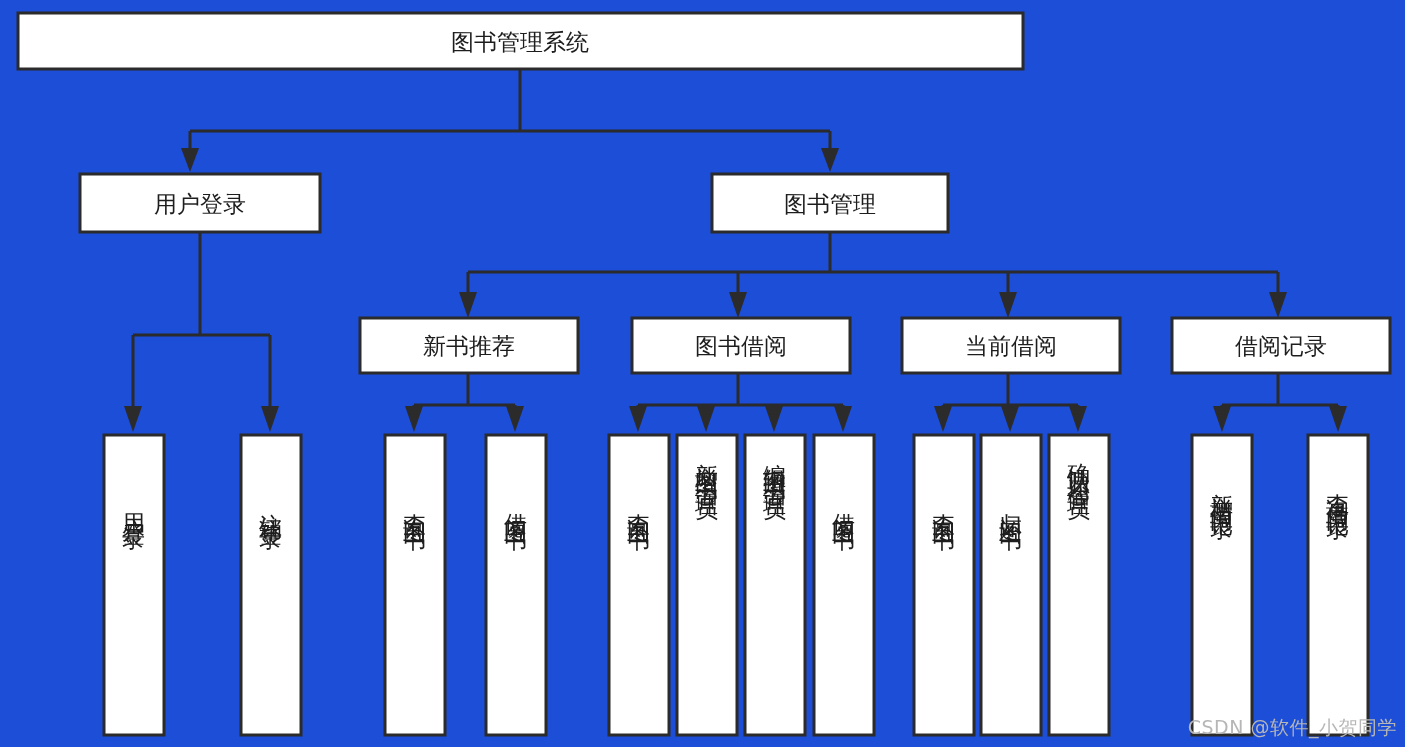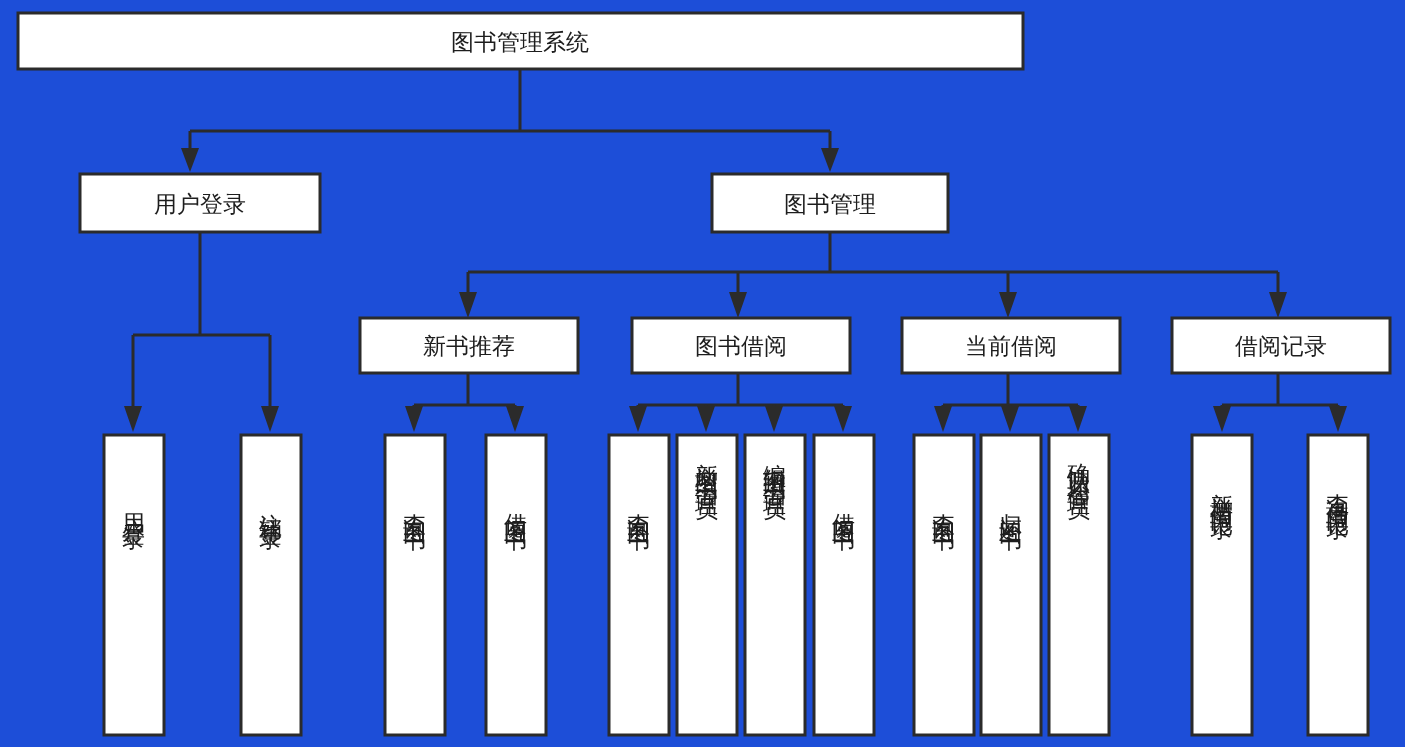--- a/index.html
+++ b/index.html
@@ -248,14 +248,15 @@
       <text class="node-label-v" x="1222" y="475" text-anchor="start">新增借阅记录</text>
     </g>
 
     <g>
       <rect class="node-box" x="1308" y="435" width="60" height="300"></rect>
       <text class="node-label-v" x="1338" y="475" text-anchor="start">查询借阅记录</text>
     </g>
 
   </svg>
 
+  <div class="watermark-text">CSDN @软件_小贺同学</div>
 
 </div>
 
 </body></html>

